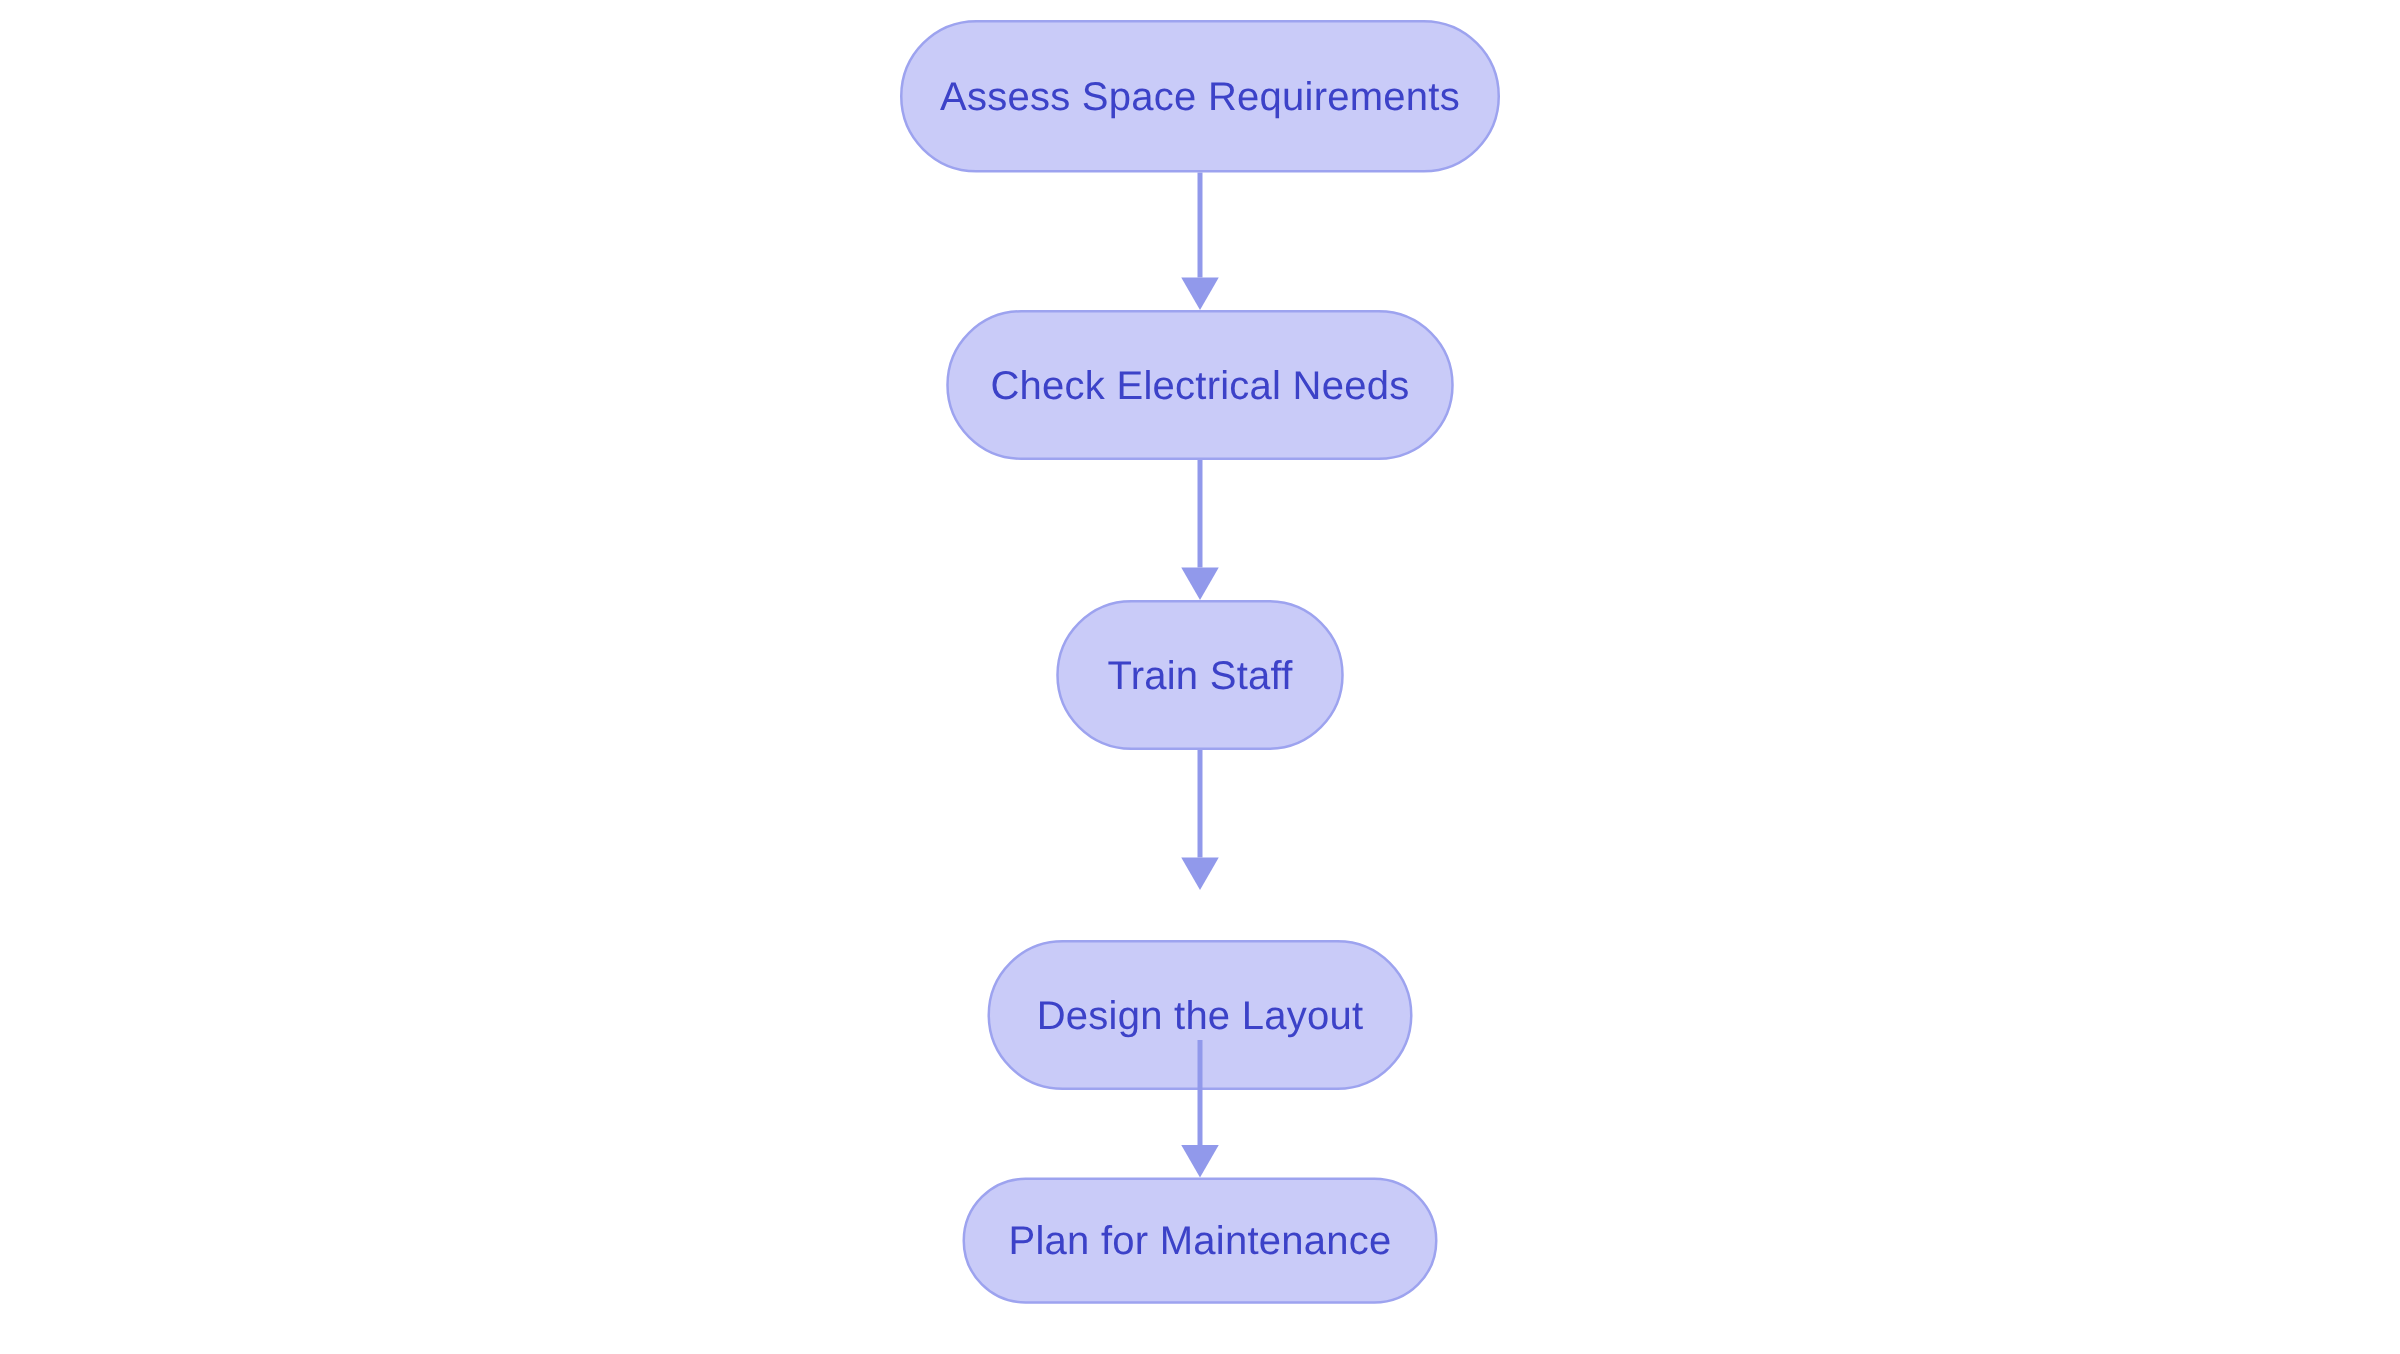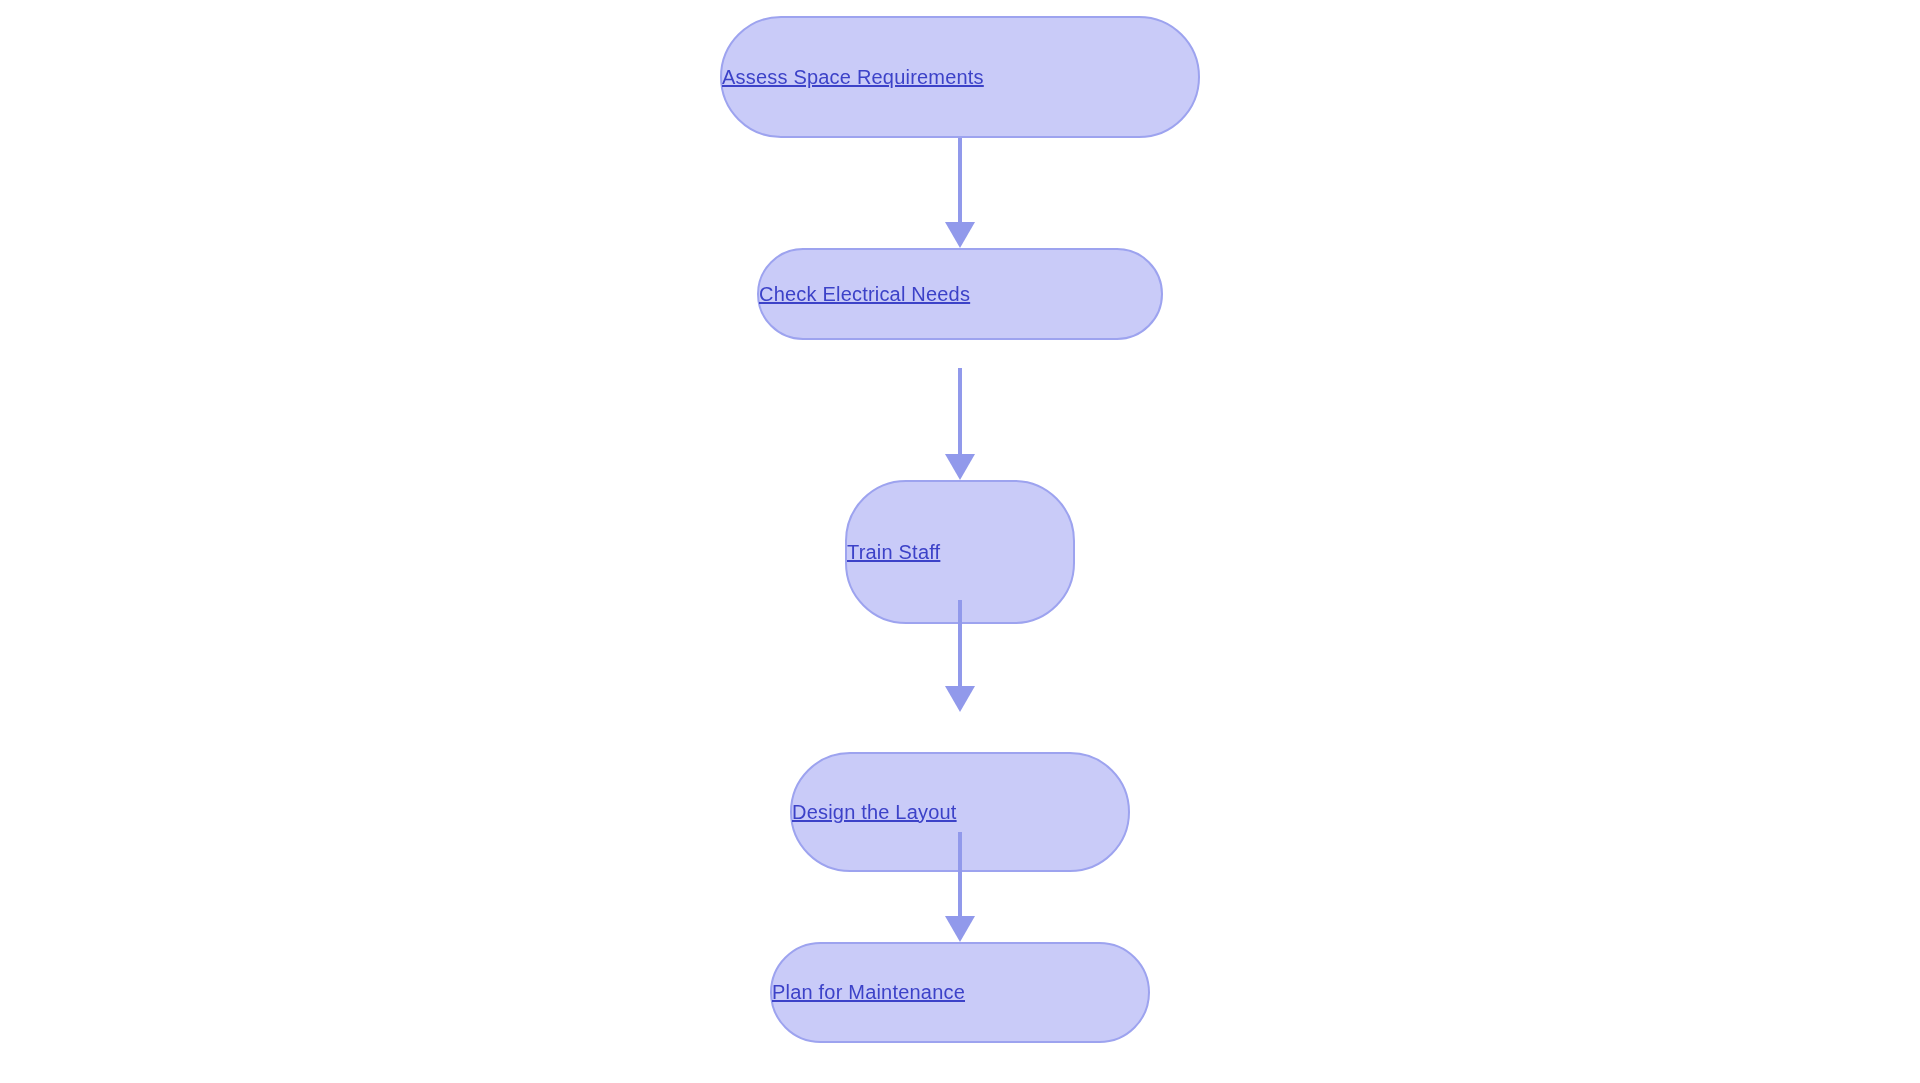--- a/index.html
+++ b/index.html
@@ -16,35 +16,34 @@
     position:relative;
     width:1920px;
     height:1083px;
     background:var(--background);
     overflow:hidden;
   }
   .flow-node{
     position:absolute;
     display:flex;
     align-items:center;
-    justify-content:flex-start;
+    justify-content:center;
     background:var(--node-fill);
     border:2px solid var(--node-border);
     border-radius:61px;
     color:var(--node-text);
-    font-size:20px;
+    font-size:32px;
     font-weight:500;
     letter-spacing:0.2px;
     white-space:nowrap;
     text-align:center;
-    text-decoration:underline;
   }
   .n1{left:720px;top:16px;width:480px;height:122px;}
-  .n2{left:757px;top:248px;width:406px;height:92px;}
-  .n3{left:845px;top:480px;width:230px;height:144px;}
+  .n2{left:757px;top:248px;width:406px;height:120px;}
+  .n3{left:845px;top:480px;width:230px;height:120px;}
   .n4{left:790px;top:752px;width:340px;height:120px;}
   .n5{left:770px;top:942px;width:380px;height:101px;}
 
   .flow-arrow{
     position:absolute;
     left:960px;
     width:30px;
     margin-left:-15px;
     display:flex;
     flex-direction:column;

